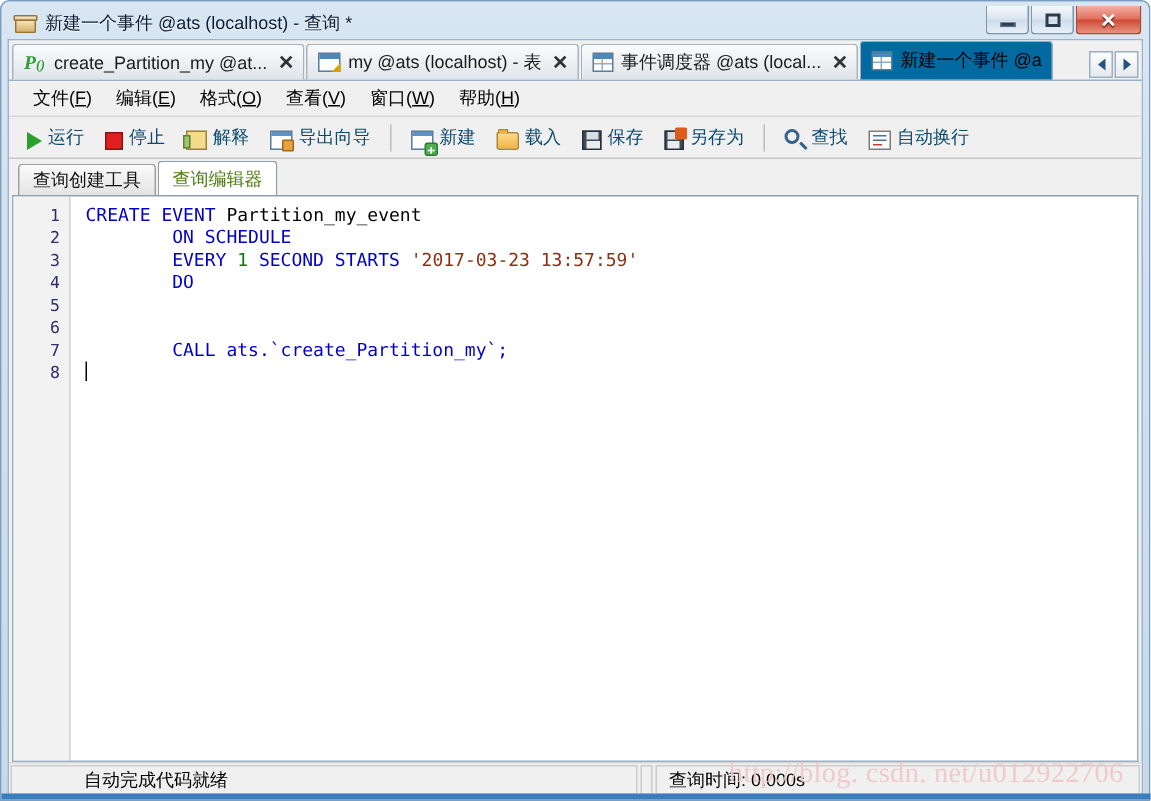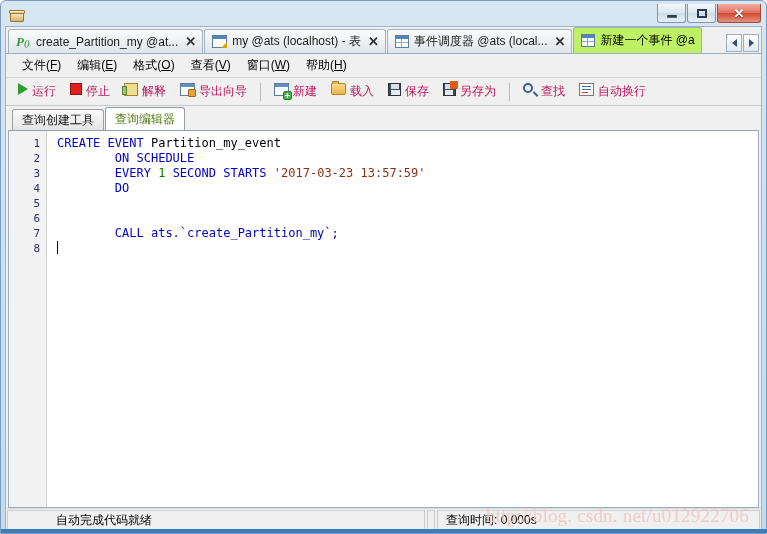--- a/index.html
+++ b/index.html
@@ -127,21 +127,21 @@
     border: 1px solid #a5b4c2;
     border-bottom: none;
     border-radius: 3px 3px 0 0;
     font-size: 12px; color: #1b1b1b;
     box-sizing: border-box;
     white-space: nowrap;
     cursor: default;
   }
   .doctab.active {
     height: 26px;
-    background: #bef264;
+    background: #0369a1;
     border-color: #9aafc2;
     color: #000;
   }
   .doctab .ticon { margin-right: 5px; flex: 0 0 auto; display: inline-block; }
   .doctab .tlabel { max-width: 148px; overflow: hidden; text-overflow: ellipsis; }
   .doctab .tclose {
     margin-left: 7px; color: #333; font-size: 13px; font-weight: bold;
     line-height: 1; font-family: "Liberation Sans", sans-serif;
   }
 
@@ -215,24 +215,24 @@
   
   .toolbar {
     height: 28px;
     background: #f0f0f0;
     display: flex; align-items: center;
     padding-left: 6px;
     border-bottom: 1px solid #c8c8c8;
     box-sizing: border-box;
   }
   .tbtn {
-    display: flex; align-items: flex-start;
+    display: flex; align-items: flex-end;
     padding: 2px 5px;
     margin-right: 2px;
-    font-size: 12px; color: #be185d;
+    font-size: 12px; color: #0c4a6e;
     white-space: nowrap;
     cursor: default;
     border: 1px solid transparent;
     border-radius: 2px;
   }
   .tbtn .tb-ic { margin-right: 4px; display: inline-flex; flex:0 0 auto; }
   .tsep {
     width: 1px; height: 18px; background: #bcbcbc;
     margin: 0 7px 0 5px;
   }
@@ -411,20 +411,21 @@
 </head>
 <body>
 
 <div class="window">
 
   <div class="titlebar">
     <div class="title-icon">
       <div class="box"></div>
         <div class="lid"></div>
     </div>
+    <div class="title-text">新建一个事件 @ats (localhost) - 查询 *</div>
 
     <div class="win-buttons">
       <div class="win-btn">
         <div class="glyph-min"></div>
       </div>
       <div class="win-btn">
         <div class="glyph-max"></div>
       </div>
       <div class="win-btn close">
         <div class="glyph-close">✕</div>

